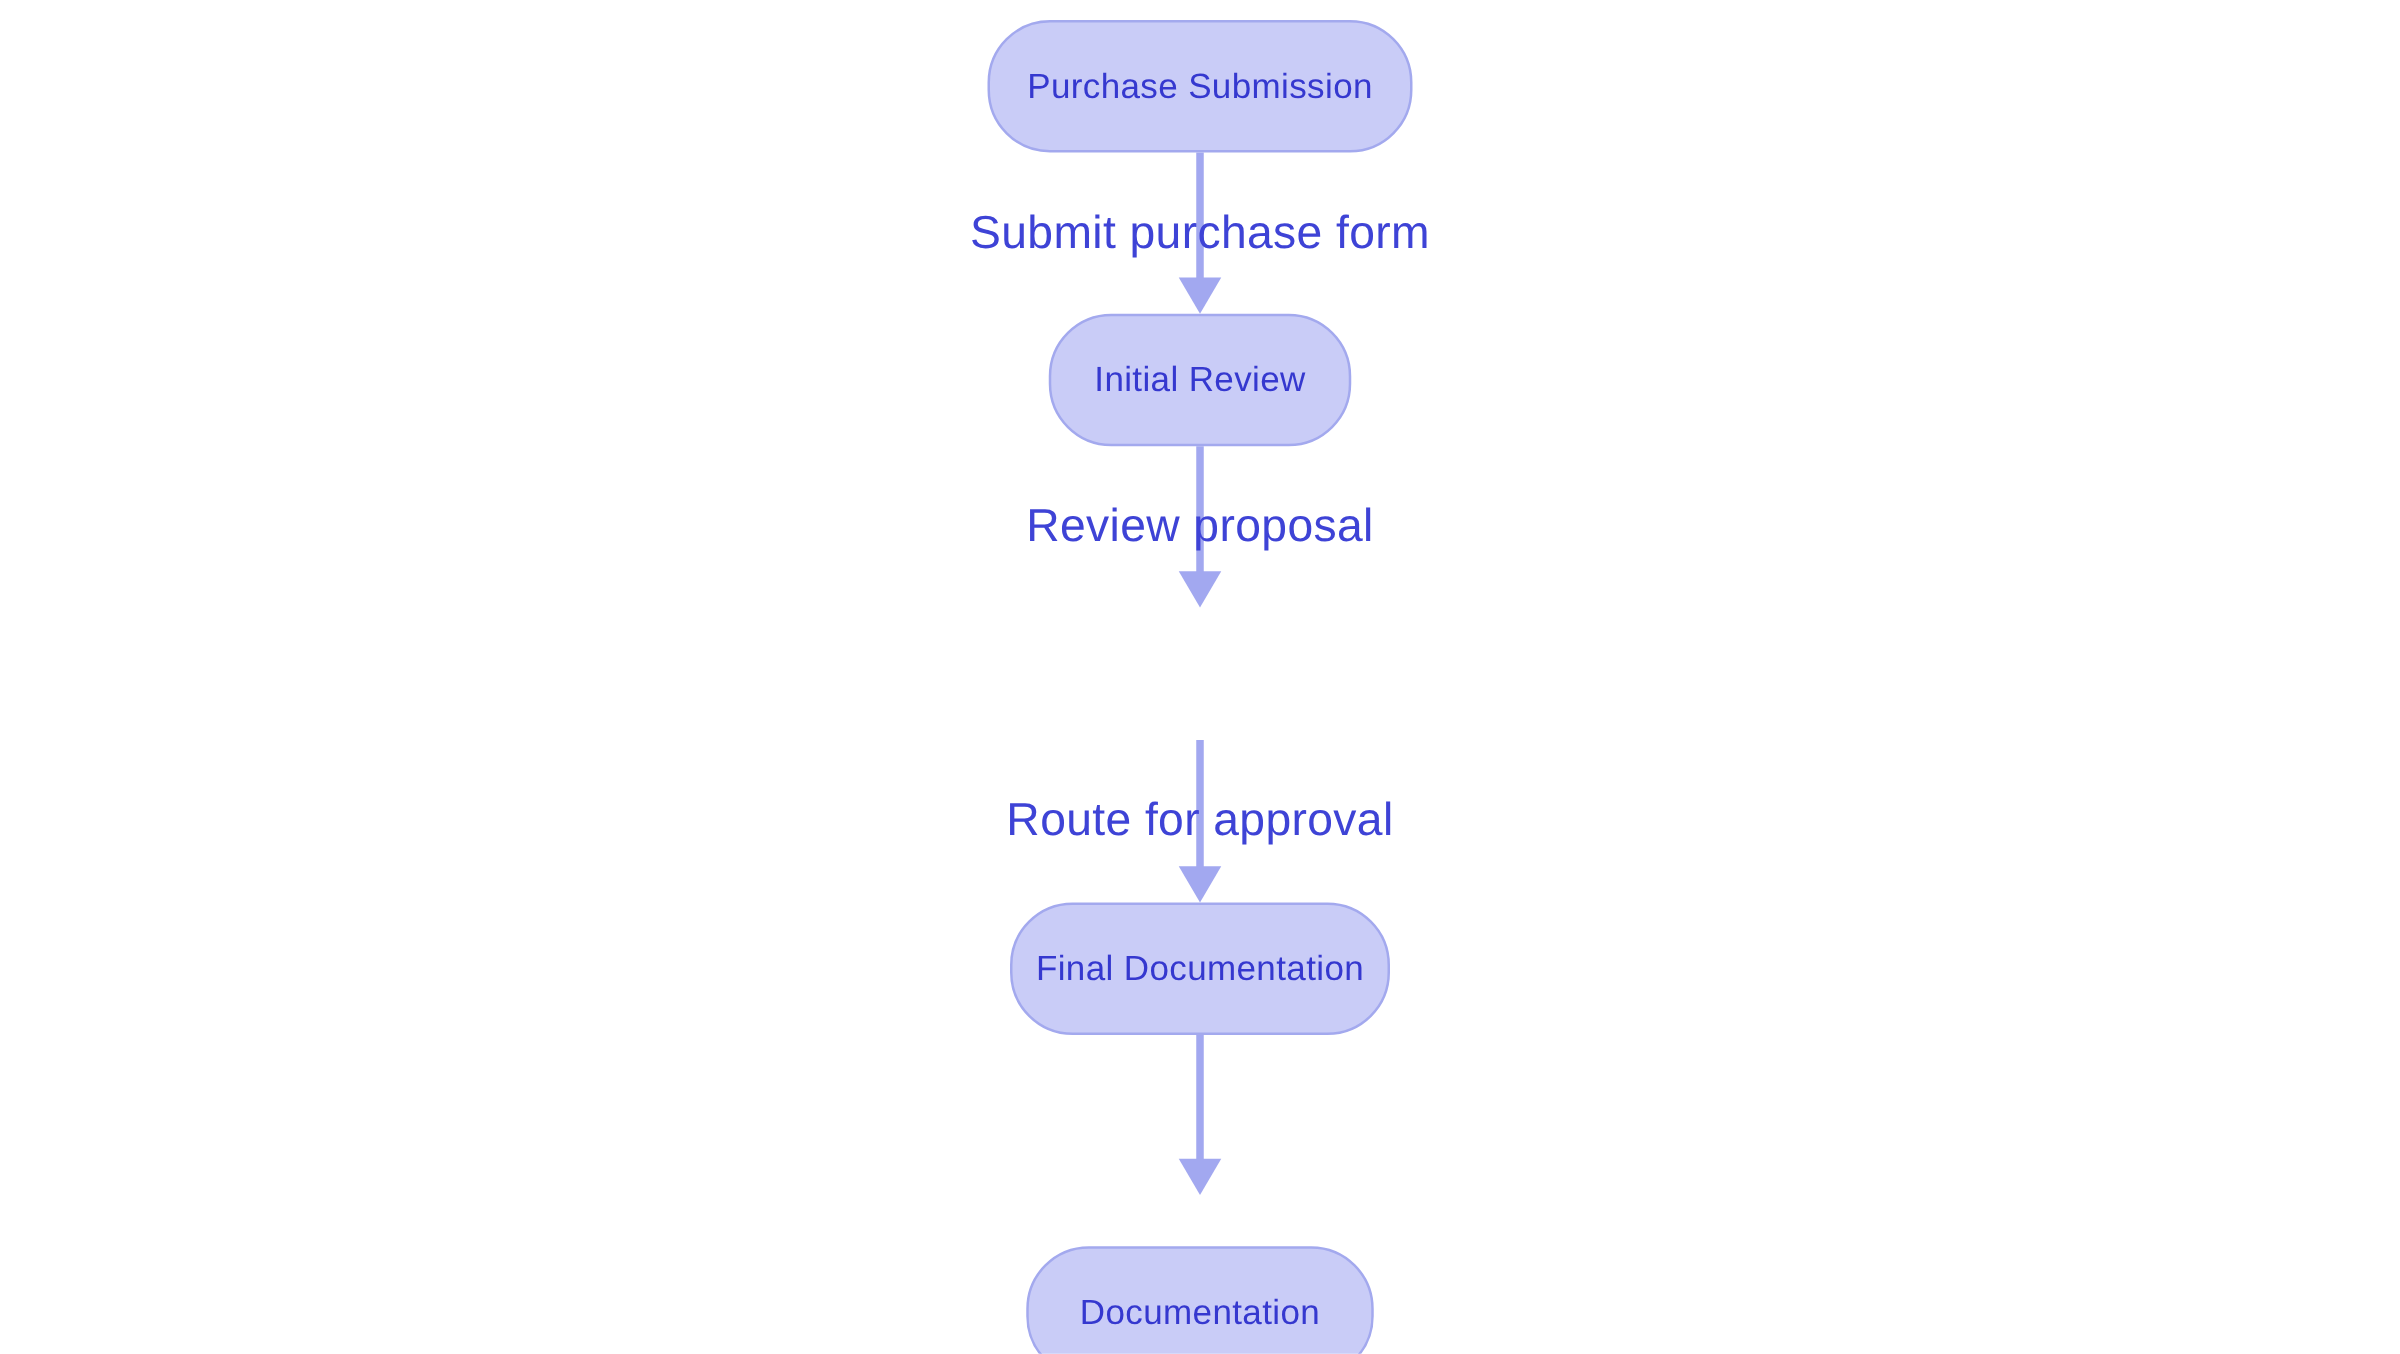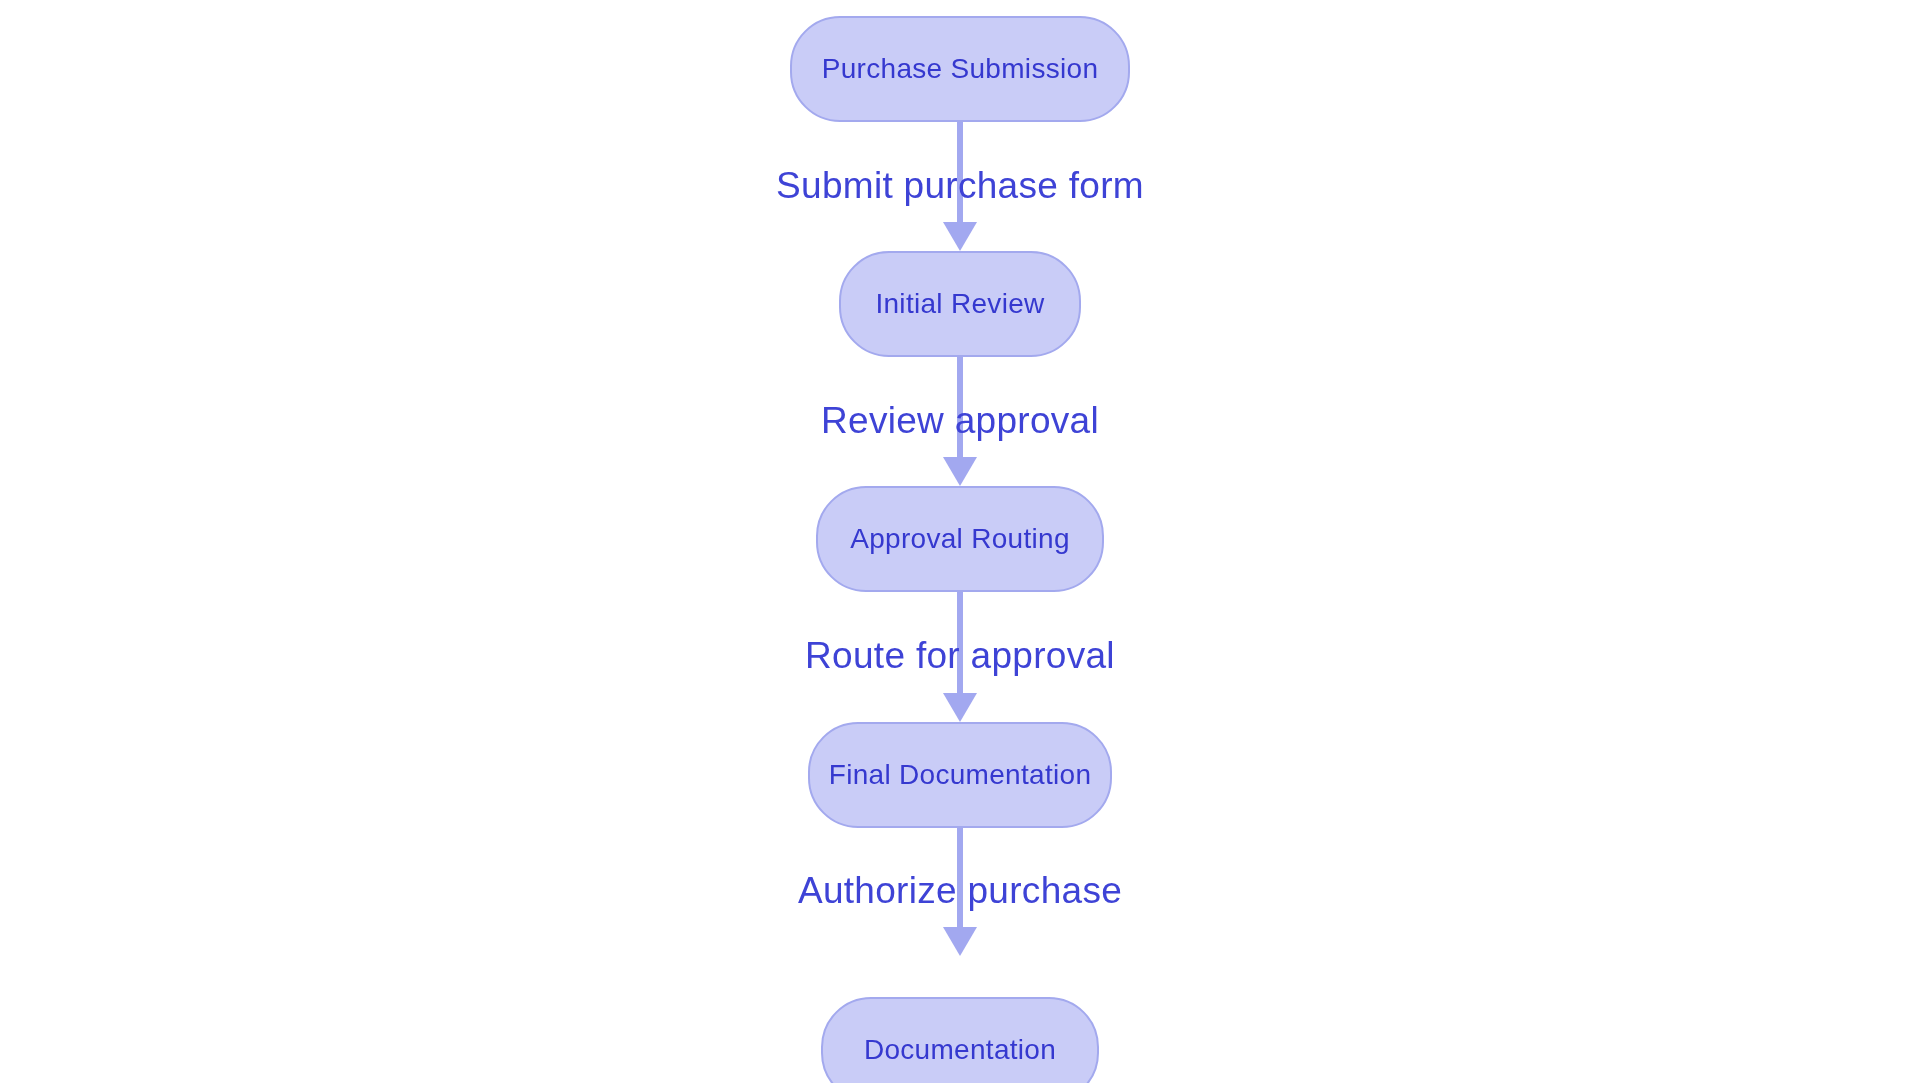--- a/index.html
+++ b/index.html
@@ -89,39 +89,35 @@
 <body>
 
 <div class="canvas">
 
   <div class="node n2">
     <span>Initial Review</span>
   </div>
   <div class="node n1">
     <span>Purchase Submission</span>
   </div>
-  <div class="node n3">
-    <span>Approval Routing</span>
-  </div>
   <div class="node n4">
     <span>Final Documentation</span>
   </div>
   <div class="node n5">
     <span>Documentation</span>
   </div>
 
   <div class="edge-line e1"></div>
   <div class="arrowhead a1"></div>
   <div class="edge-label l1">Submit purchase form</div>
 
   <div class="edge-line e2"></div>
   <div class="arrowhead a2"></div>
-  <div class="edge-label l2">Review approval</div>
+  <div class="edge-label l2">Review proposal</div>
 
   <div class="edge-line e3"></div>
   <div class="arrowhead a3"></div>
   <div class="edge-label l3">Route for approval</div>
 
   <div class="edge-line e4"></div>
   <div class="arrowhead a4"></div>
-  <div class="edge-label l4">Authorize purchase</div>
 
 </div>
 
 </body></html>

